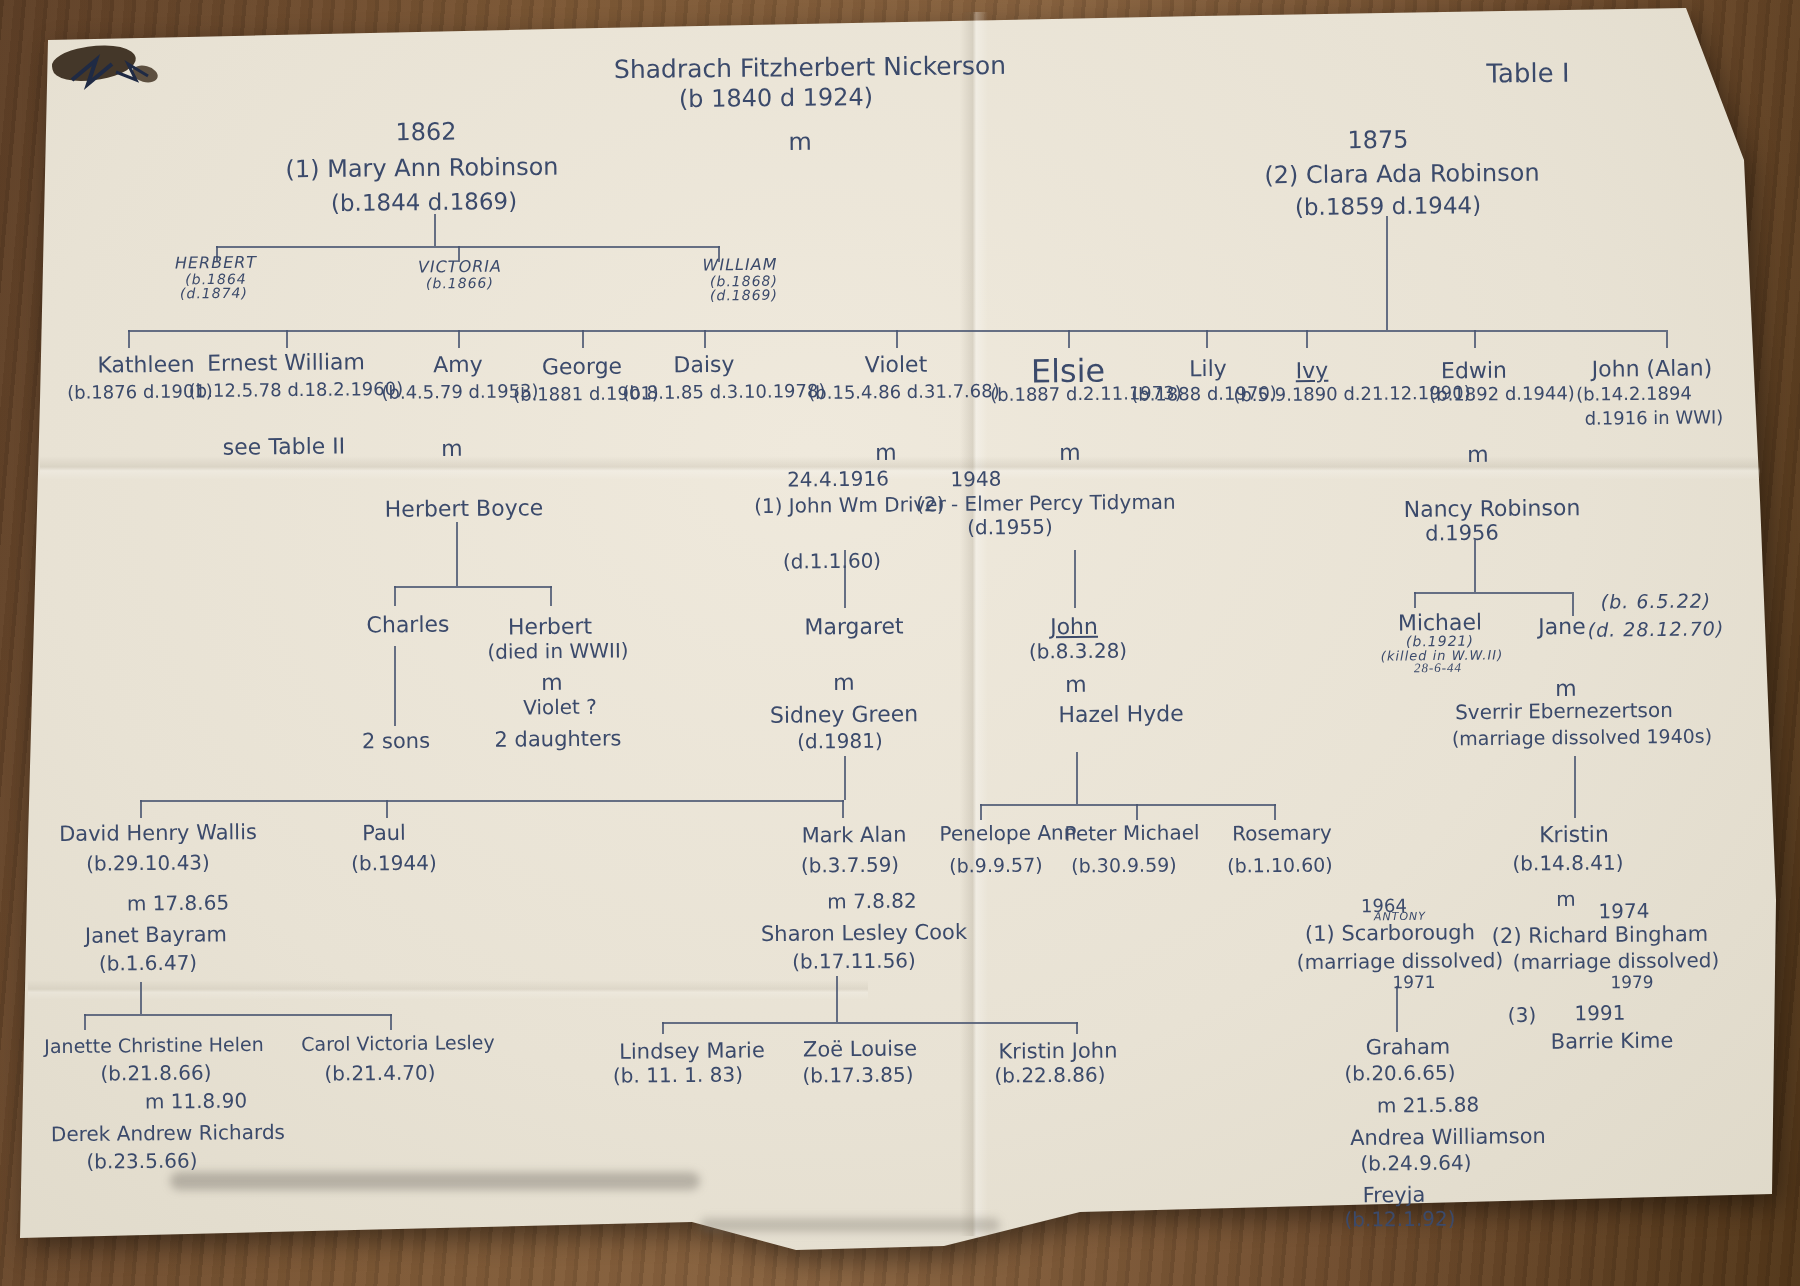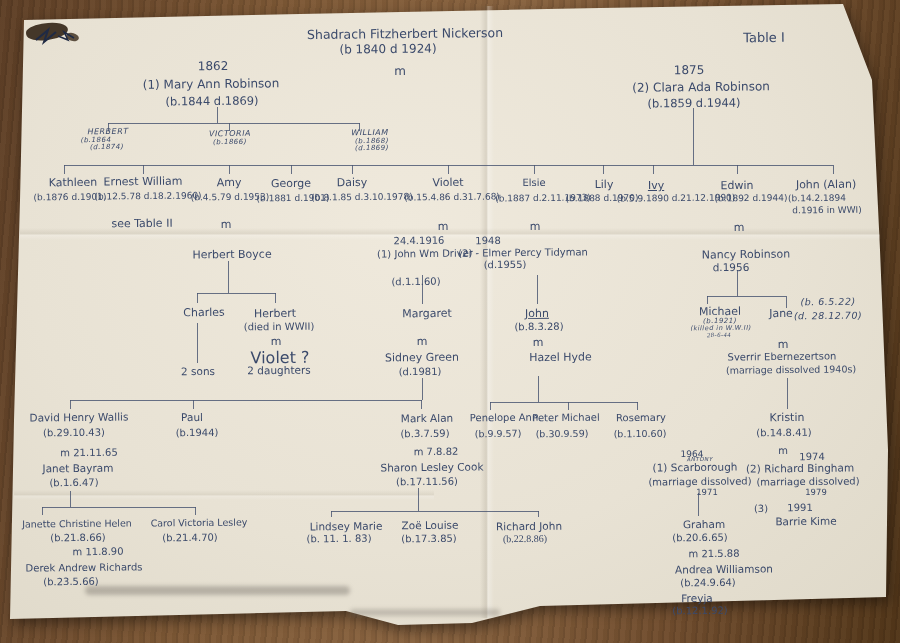--- a/index.html
+++ b/index.html
@@ -118,40 +118,40 @@
       <div class="lb" style="left: 388px; top: 43px; font-size: 12px;">(b 1840      d 1924)</div>
       <div class="lb" style="left: 764px; top: 31px; font-size: 13px;">Table I</div>
       <div class="lb" style="left: 400px; top: 65px; font-size: 12px;">m</div>
       <div class="lb" style="left: 213px; top: 60px; font-size: 12px;">1862</div>
       <div class="lb" style="left: 211px; top: 78px; font-size: 12px;">(1)  Mary  Ann  Robinson</div>
       <div class="lb" style="left: 212px; top: 95px; font-size: 11.5px;">(b.1844    d.1869)</div>
       <div class="lb" style="left: 689px; top: 64px; font-size: 12px;">1875</div>
       <div class="lb" style="left: 701px; top: 81px; font-size: 12px;">(2)  Clara  Ada  Robinson</div>
       <div class="lb" style="left: 694px; top: 97px; font-size: 11.5px;">(b.1859     d.1944)</div>
       <div class="lb it" style="left: 108px; top: 128px; font-size: 8px;">HERBERT</div>
-      <div class="lb it" style="left: 96px; top: 137px; font-size: 7px;">(b.1864</div>
+      <div class="lb it" style="left: 108px; top: 137px; font-size: 7px;">(b.1864</div>
       <div class="lb it" style="left: 107px; top: 144px; font-size: 7px;">(d.1874)</div>
       <div class="lb it" style="left: 230px; top: 130px; font-size: 8px;">VICTORIA</div>
       <div class="lb it" style="left: 230px; top: 139px; font-size: 7px;">(b.1866)</div>
       <div class="lb it" style="left: 370px; top: 129px; font-size: 8px;">WILLIAM</div>
       <div class="lb it" style="left: 372px; top: 138px; font-size: 7px;">(b.1868)</div>
       <div class="lb it" style="left: 372px; top: 145px; font-size: 7px;">(d.1869)</div>
       <div class="lb" style="left: 73px; top: 177px; font-size: 11px;">Kathleen</div>
       <div class="lb" style="left: 70px; top: 193px; font-size: 9px;">(b.1876 d.1901)</div>
       <div class="lb" style="left: 143px; top: 176px; font-size: 11px;">Ernest William</div>
       <div class="lb" style="left: 148px; top: 192px; font-size: 9px;">(b.12.5.78 d.18.2.1960)</div>
       <div class="lb" style="left: 229px; top: 177px; font-size: 11px;">Amy</div>
       <div class="lb" style="left: 230px; top: 193px; font-size: 9px;">(b.4.5.79 d.1953)</div>
       <div class="lb" style="left: 291px; top: 178px; font-size: 11px;">George</div>
       <div class="lb" style="left: 293px; top: 194px; font-size: 9px;">(b.1881 d.1901)</div>
       <div class="lb" style="left: 352px; top: 177px; font-size: 11px;">Daisy</div>
       <div class="lb" style="left: 362px; top: 193px; font-size: 9px;">(b.8.1.85 d.3.10.1978)</div>
       <div class="lb" style="left: 448px; top: 177px; font-size: 11px;">Violet</div>
       <div class="lb" style="left: 452px; top: 193px; font-size: 9px;">(b.15.4.86  d.31.7.68)</div>
-      <div class="lb" style="left: 534px; top: 178px; font-size: 10px;">Elsie</div>
+      <div class="lb" style="left: 534px; top: 178px; font-size: 16px;">Elsie</div>
       <div class="lb" style="left: 543px; top: 194px; font-size: 9px;">(b.1887 d.2.11.1973)</div>
       <div class="lb" style="left: 604px; top: 179px; font-size: 11px;">Lily</div>
       <div class="lb" style="left: 602px; top: 194px; font-size: 9px;">(b.1888 d.1970)</div>
       <div class="lb" style="left: 656px; top: 180px; font-size: 11px; text-decoration: underline;">Ivy</div>
       <div class="lb" style="left: 676px; top: 194px; font-size: 9px;">(b.5.9.1890 d.21.12.1990)</div>
       <div class="lb" style="left: 737px; top: 180px; font-size: 11px;">Edwin</div>
       <div class="lb" style="left: 751px; top: 194px; font-size: 9px;">(b.1892 d.1944)</div>
       <div class="lb" style="left: 826px; top: 179px; font-size: 11px;">John (Alan)</div>
       <div class="lb" style="left: 817px; top: 194px; font-size: 9px;">(b.14.2.1894</div>
       <div class="lb" style="left: 827px; top: 206px; font-size: 9px;">d.1916 in WWI)</div>
@@ -164,21 +164,21 @@
       <div class="lb" style="left: 425px; top: 249px; font-size: 10px;">(1) John Wm Driver</div>
       <div class="lb" style="left: 416px; top: 261px; font-size: 10px; margin-top: 16px;">(d.1.1.60)</div>
       <div class="lb" style="left: 488px; top: 236px; font-size: 10px;">1948</div>
       <div class="lb" style="left: 523px; top: 248px; font-size: 10px; text-align: center;">(2) - Elmer  Percy Tidyman</div>
       <div class="lb" style="left: 505px; top: 260px; font-size: 10px;">(d.1955)</div>
       <div class="lb" style="left: 232px; top: 249px; font-size: 11px;">Herbert Boyce</div>
       <div class="lb" style="left: 204px; top: 307px; font-size: 11px;">Charles</div>
       <div class="lb" style="left: 275px; top: 308px; font-size: 11px;">Herbert</div>
       <div class="lb" style="left: 279px; top: 322px; font-size: 10px;">(died in WWII)</div>
       <div class="lb" style="left: 276px; top: 336px; font-size: 11px;">m</div>
-      <div class="lb" style="left: 280px; top: 350px; font-size: 16px;">Violet ?</div>
+      <div class="lb" style="left: 280px; top: 350px; font-size: 10px;">Violet ?</div>
       <div class="lb" style="left: 279px; top: 365px; font-size: 10.5px;">2 daughters</div>
       <div class="lb" style="left: 198px; top: 366px; font-size: 10.5px;">2 sons</div>
       <div class="lb" style="left: 746px; top: 249px; font-size: 11px;">Nancy Robinson</div>
       <div class="lb" style="left: 731px; top: 262px; font-size: 10.5px;">d.1956</div>
       <div class="lb" style="left: 720px; top: 306px; font-size: 11px;">Michael</div>
       <div class="lb it" style="left: 720px; top: 318px; font-size: 7px;">(b.1921)</div>
       <div class="lb it" style="left: 721px; top: 325px; font-size: 6.5px;">(killed in W.W.II)</div>
       <div class="lb it" style="left: 719px; top: 332px; font-size: 6.5px; font-family: Liberation Serif, serif;">28-6-44</div>
       <div class="lb" style="left: 781px; top: 308px; font-size: 11px;">Jane</div>
       <div class="lb it" style="left: 828px; top: 297px; font-size: 9.5px;">(b. 6.5.22)</div>
@@ -201,21 +201,21 @@
       <div class="lb" style="left: 192px; top: 412px; font-size: 10.5px;">Paul</div>
       <div class="lb" style="left: 197px; top: 428px; font-size: 10px;">(b.1944)</div>
       <div class="lb" style="left: 427px; top: 413px; font-size: 10.5px;">Mark Alan</div>
       <div class="lb" style="left: 425px; top: 429px; font-size: 10px;">(b.3.7.59)</div>
       <div class="lb" style="left: 504px; top: 413px; font-size: 10px;">Penelope Ann</div>
       <div class="lb" style="left: 498px; top: 429px; font-size: 9.5px;">(b.9.9.57)</div>
       <div class="lb" style="left: 566px; top: 413px; font-size: 10px;">Peter Michael</div>
       <div class="lb" style="left: 562px; top: 429px; font-size: 9.5px;">(b.30.9.59)</div>
       <div class="lb" style="left: 641px; top: 413px; font-size: 10px;">Rosemary</div>
       <div class="lb" style="left: 640px; top: 429px; font-size: 9.5px;">(b.1.10.60)</div>
-      <div class="lb" style="left: 89px; top: 448px; font-size: 10px;">m  21.11.65</div>
+      <div class="lb" style="left: 89px; top: 448px; font-size: 10px;">m  17.8.65</div>
       <div class="lb" style="left: 78px; top: 463px; font-size: 10.5px;">Janet Bayram</div>
       <div class="lb" style="left: 74px; top: 478px; font-size: 10px;">(b.1.6.47)</div>
       <div class="lb" style="left: 436px; top: 447px; font-size: 10px;">m  7.8.82</div>
       <div class="lb" style="left: 432px; top: 462px; font-size: 10.5px;">Sharon Lesley Cook</div>
       <div class="lb" style="left: 427px; top: 477px; font-size: 10px;">(b.17.11.56)</div>
       <div class="lb" style="left: 692px; top: 450px; font-size: 9px;">1964</div>
       <div class="lb it" style="left: 700px; top: 457px; font-size: 5.5px;">ANTONY</div>
       <div class="lb" style="left: 695px; top: 462px; font-size: 10.5px;">(1)  Scarborough</div>
       <div class="lb" style="left: 700px; top: 477px; font-size: 10px;">(marriage dissolved)</div>
       <div class="lb" style="left: 707px; top: 488px; font-size: 8.5px;">1971</div>
@@ -231,22 +231,22 @@
       <div class="lb" style="left: 78px; top: 533px; font-size: 10px; text-align: right;">(b.21.8.66)</div>
       <div class="lb" style="left: 199px; top: 518px; font-size: 9.5px;">Carol Victoria Lesley</div>
       <div class="lb" style="left: 190px; top: 533px; font-size: 10px;">(b.21.4.70)</div>
       <div class="lb" style="left: 98px; top: 547px; font-size: 10px;">m  11.8.90</div>
       <div class="lb" style="left: 84px; top: 563px; font-size: 10px;">Derek Andrew Richards</div>
       <div class="lb" style="left: 71px; top: 577px; font-size: 10px;">(b.23.5.66)</div>
       <div class="lb" style="left: 346px; top: 521px; font-size: 10.5px;">Lindsey Marie</div>
       <div class="lb" style="left: 339px; top: 534px; font-size: 10px;">(b. 11. 1. 83)</div>
       <div class="lb" style="left: 430px; top: 520px; font-size: 10.5px;">Zoë Louise</div>
       <div class="lb" style="left: 429px; top: 534px; font-size: 10px;">(b.17.3.85)</div>
-      <div class="lb" style="left: 529px; top: 521px; font-size: 10.5px;">Richard John</div>
-      <div class="lb" style="left: 525px; top: 534px; font-size: 10px; font-family: Liberation Serif, serif;">(b.22.8.86)</div>
+      <div class="lb" style="left: 529px; top: 521px; font-size: 10.5px;">Kristin John</div>
+      <div class="lb" style="left: 525px; top: 534px; font-size: 10px;">(b.22.8.86)</div>
       <div class="lb" style="left: 704px; top: 519px; font-size: 10.5px;">Graham</div>
       <div class="lb" style="left: 700px; top: 533px; font-size: 10px;">(b.20.6.65)</div>
       <div class="lb" style="left: 714px; top: 549px; font-size: 10px;">m  21.5.88</div>
       <div class="lb" style="left: 724px; top: 564px; font-size: 10.5px;">Andrea Williamson</div>
       <div class="lb" style="left: 708px; top: 578px; font-size: 10px;">(b.24.9.64)</div>
       <div class="lb" style="left: 697px; top: 593px; font-size: 10.5px;">Freyja</div>
       <div class="lb" style="left: 700px; top: 606px; font-size: 10px;">(b.12.1.92)</div>
     </div>
 </div>
 

